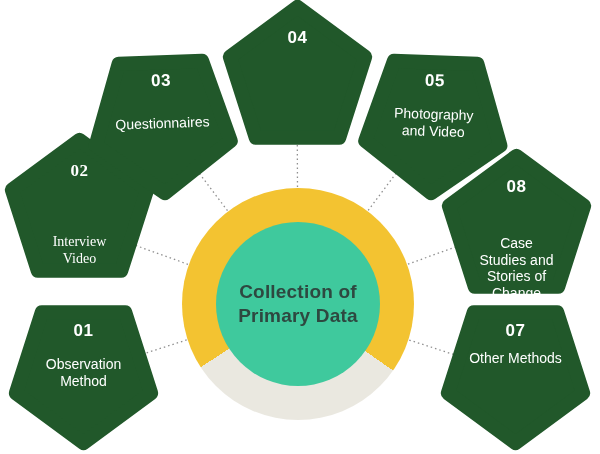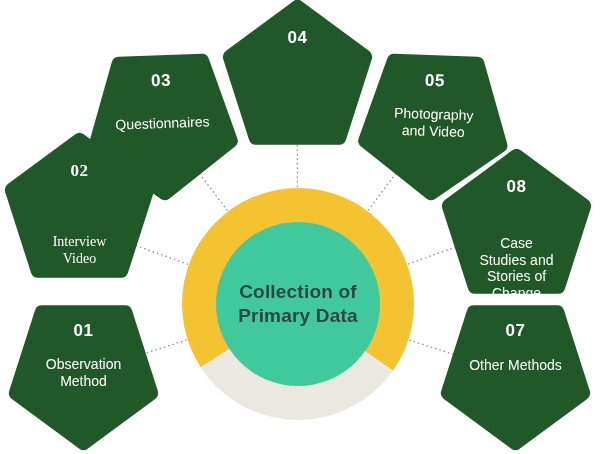--- a/index.html
+++ b/index.html
@@ -44,21 +44,21 @@
   .pent-2{left:3px;  top:136px;font-family:Liberation Serif, serif;}
   .pent-3{left:86px; top:51px; transform:rotate(-2deg);}
   .pent-4{left:221px;top:3px;}
   .pent-5{left:357px;top:51px; transform:rotate(2deg);}
   .pent-6{left:440px;top:152px;}
   .pent-7{left:439px;top:301px;}
 
   .pent-3 .label{margin-top:24px;}
   .pent-4 .label{margin-top:21px;}
   .pent-6 .label{margin-top:0;}
-  .pent-7 .label{margin-top:16px;}
+  .pent-7 .label{margin-top:9px;}
 </style>
 </head>
 <body>
 
 <div class="stage">
 
   <svg class="connectors" width="600" height="454">
     <line class="conn" x1="298" y1="304" x2="81" y2="374"></line>
     <line class="conn" x1="298" y1="304" x2="79" y2="225"></line>
     <line class="conn" x1="298" y1="304" x2="162" y2="124"></line>

